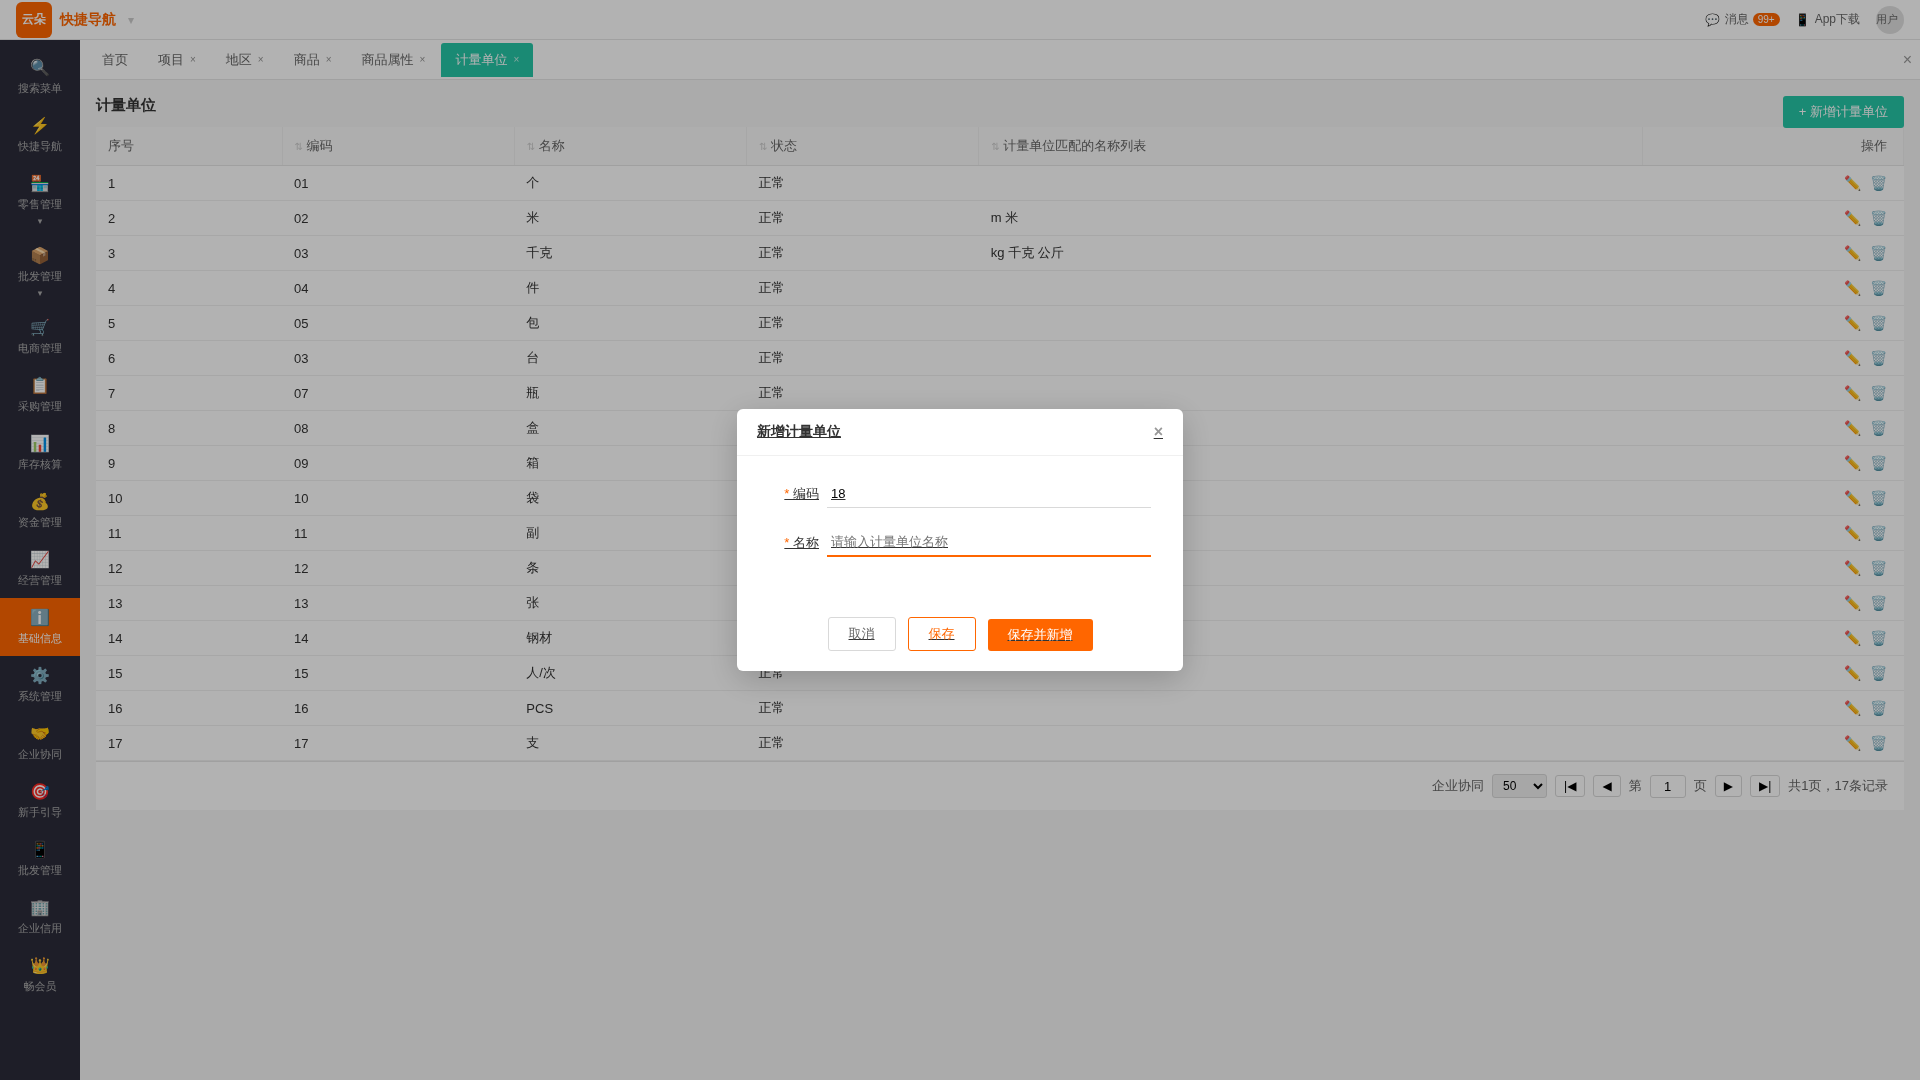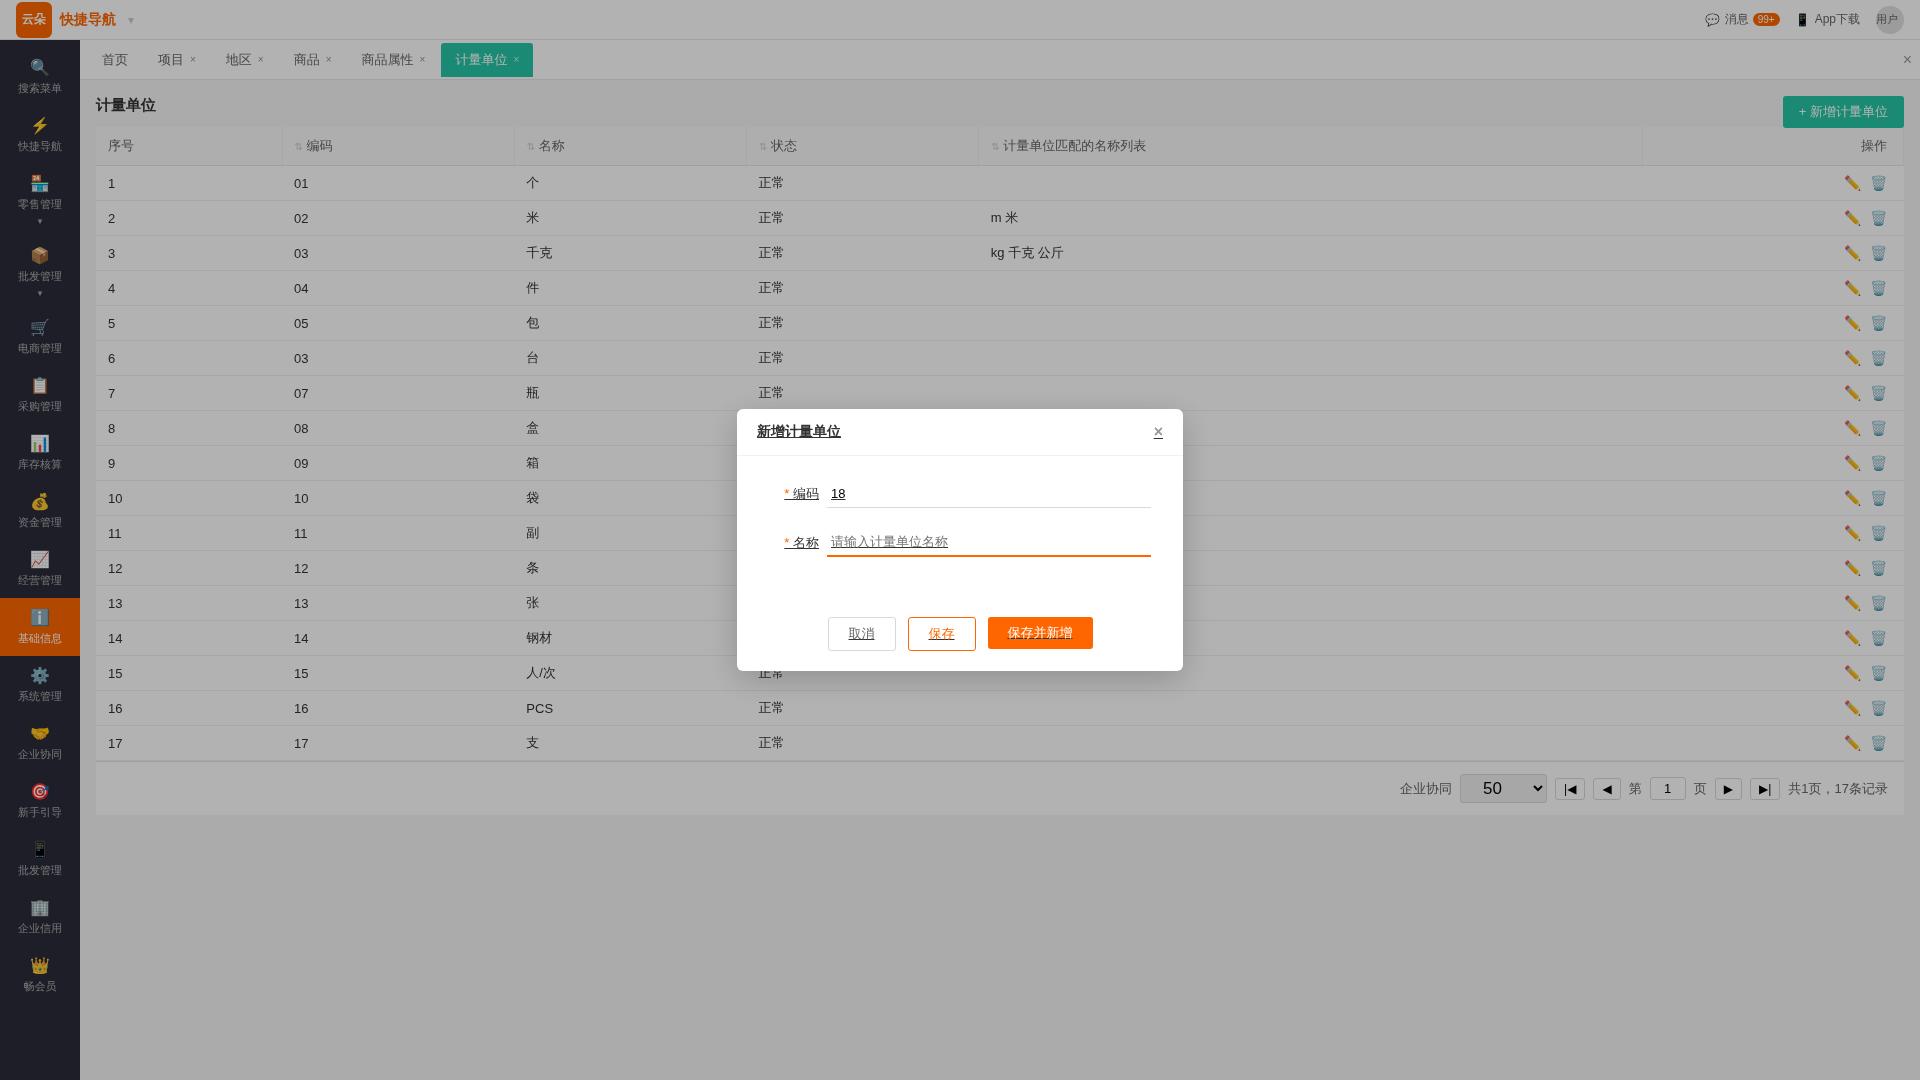--- a/index.html
+++ b/index.html
@@ -223,22 +223,22 @@
       padding: 12px 16px;
       background: #fff;
       border-top: 1px solid #e5e5e5;
       gap: 8px;
       font-size: 13px;
       color: #666;
     }
     .page-select {
       border: 1px solid #d9d9d9;
       border-radius: 3px;
-      padding: 3px 18px;
-      font-size: 17px;
+      padding: 3px 6px;
+      font-size: 12px;
     }
     .page-nav-btn {
       border: 1px solid #d9d9d9;
       background: #fff;
       padding: 3px 8px;
       cursor: pointer;
       border-radius: 3px;
       font-size: 12px;
     }
     .page-nav-btn:disabled { opacity: 0.4; cursor: not-allowed; }
@@ -311,21 +311,21 @@
       border-bottom: 1px solid #d9d9d9;
       padding: 6px 4px;
       font-size: 13px;
       outline: none;
     }
     .form-input.active-input {
       border-bottom: 2px solid #f60;
     }
     .modal-footer {
       display: flex;
-      align-items: flex-start;
+      align-items: flex-end;
       justify-content: center;
       padding: 16px 20px 20px;
       gap: 12px;
     }
     .btn-cancel {
       border: 1px solid #d9d9d9;
       background: #fff;
       color: #666;
       padding: 7px 20px;
       border-radius: 3px;

